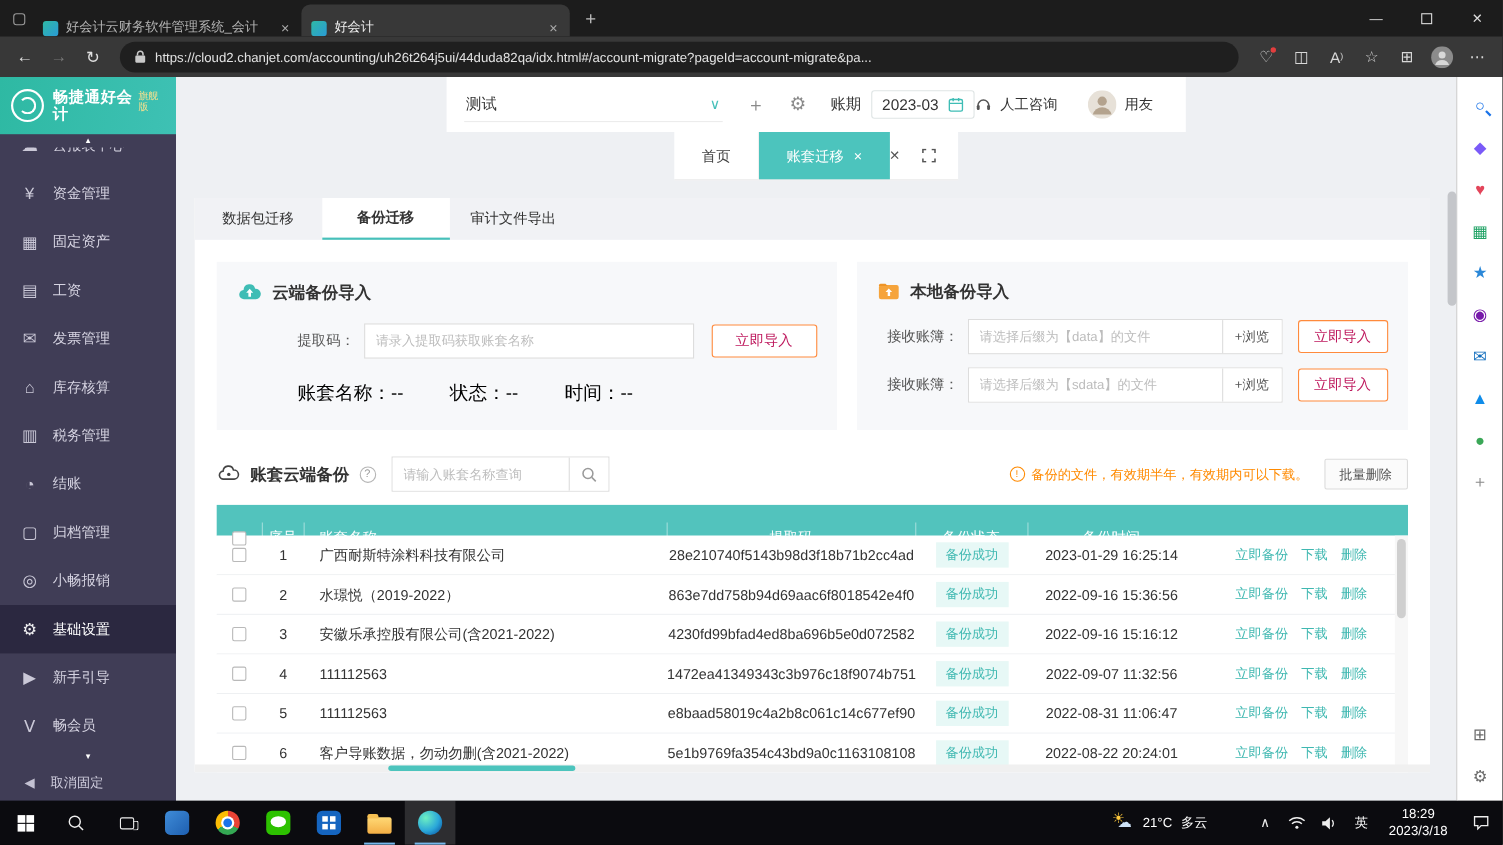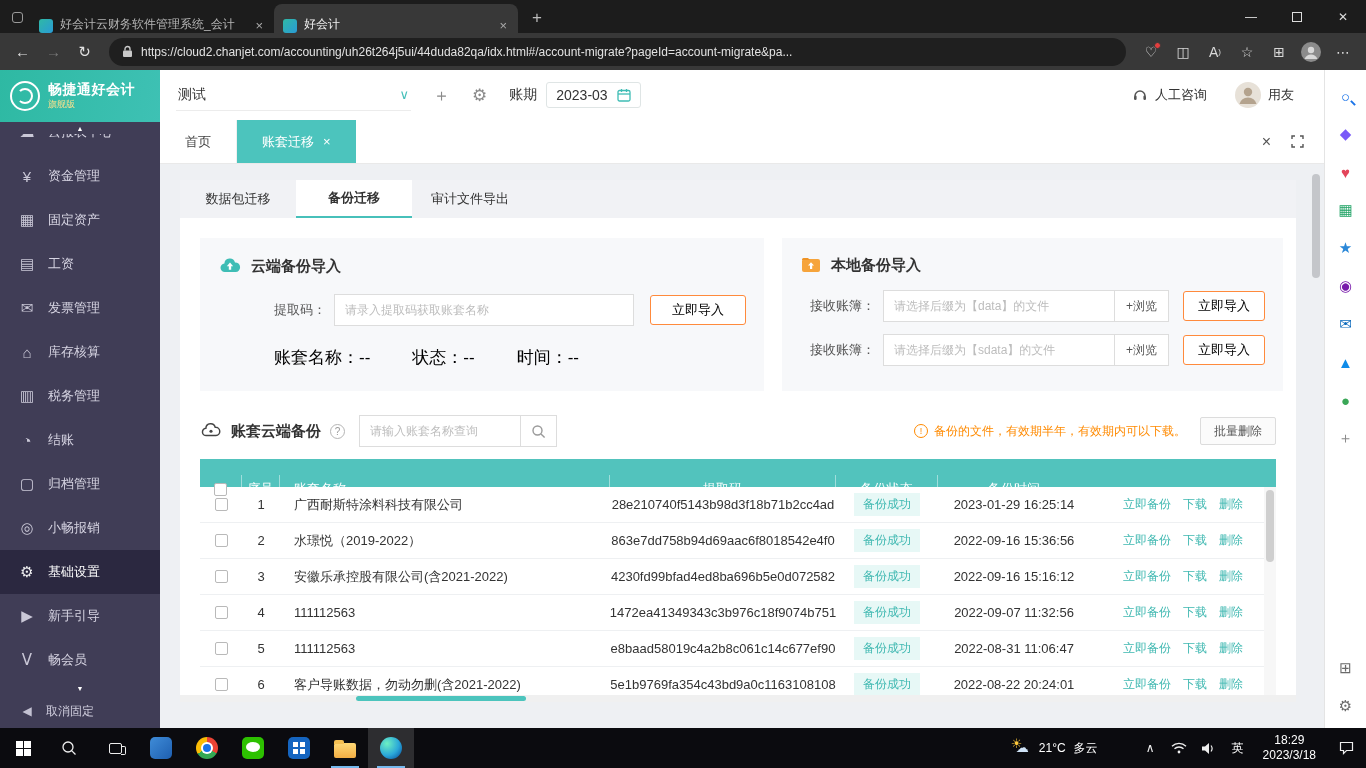--- a/index.html
+++ b/index.html
@@ -31,34 +31,34 @@
   .sup{font-size:8px;vertical-align:super;}
 
   
   .app{flex:1;display:flex;min-height:0;}
 
   
   .sidebar{width:160px;background:#403d56;display:flex;flex-direction:column;color:#d6d4e2;flex:none;}
   .logo{height:52px;background:linear-gradient(100deg,#2eb9a3,#3ec1b4);display:flex;align-items:center;padding:0 10px;gap:8px;color:#fff;}
   .logo-mark{width:30px;height:30px;border-radius:50%;border:2px solid #fff;position:relative;flex:none;}
   .logo-mark::after{content:"";position:absolute;inset:5px;border-radius:50%;border:2px solid #fff;border-left-color:transparent;}
-  .logo-col{display:flex;flex-direction:column;line-height:1.1;}
+  .logo-col{display:flex;flex-direction:row;line-height:1.1;}
   .logo-title{font-size:14px;font-weight:bold;letter-spacing:.5px;}
   .logo-badge{font-size:9px;color:#f7e08e;margin-top:2px;}
   .scroll-arrow{height:12px;display:flex;align-items:center;justify-content:center;color:#fff;font-size:7px;flex:none;}
   .menu{flex:1;overflow:hidden;}
   .side-item{height:44px;display:flex;align-items:center;gap:11px;padding:0 17px;font-size:13px;color:#d6d4e2;cursor:pointer;}
   .side-item:first-child{margin-top:-24px;}
   .side-item.active{background:#2b2840;color:#fff;}
   .side-icon{width:20px;text-align:center;font-size:15px;opacity:.92;}
   .unpin{height:34px;display:flex;align-items:center;gap:9px;padding:0 17px;font-size:12px;color:#cfcddd;flex:none;}
   .unpin .side-icon{font-size:12px;}
 
   
-  .main{flex:1;display:flex;flex-direction:column;min-width:0;background:#eef0f3;}
+  .main{flex:1;display:flex;flex-direction:column;min-width:0;background:#eef0f3;align-items:center;}
   .app-header{height:50px;background:#fff;display:flex;align-items:center;padding:0 16px;flex:none;}
   .acct{width:235px;display:flex;align-items:center;justify-content:space-between;border-bottom:1px solid #ececec;height:32px;font-size:14px;color:#333;padding:0 2px;}
   .acct .chev{color:#47c0ba;font-size:13px;}
   .hd-ic{margin-left:22px;color:#8a8a8a;font-size:17px;display:flex;align-items:center;}
   .period{margin-left:22px;display:flex;align-items:center;gap:9px;font-size:14px;color:#333;}
   .period-box{display:flex;align-items:center;gap:9px;padding:4px 9px;border:1px solid #dfe5e5;border-radius:3px;}
   .hd-right{margin-left:auto;display:flex;align-items:center;gap:28px;padding-right:14px;}
   .support,.user{display:flex;align-items:center;gap:7px;font-size:13px;color:#333;}
 
   
@@ -76,21 +76,21 @@
   .mtab.active{background:#fff;font-weight:bold;border-bottom:2px solid #47c0ba;}
 
   .panels{display:flex;gap:18px;margin-top:20px;}
   .panel{flex:1;background:#f7f8fa;padding:16px 18px 22px;}
   .panel-h{display:flex;align-items:center;gap:9px;font-size:15px;font-weight:bold;color:#333;}
   .cloud-body{margin-top:16px;padding-left:56px;}
   .frow{display:flex;align-items:center;}
   .flabel{font-size:13px;color:#555;margin-right:8px;white-space:nowrap;}
   .tinput{height:32px;border:1px solid #ddd;background:#fff;padding:0 10px;font-size:12px;color:#333;width:300px;outline:none;}
   input::placeholder{color:#bdbdbd;}
-  .btn-orange{height:30px;padding:0 21px;border:1px solid #ff8a3c;color:#000000;background:#fff;border-radius:3px;font-size:13px;margin-left:16px;white-space:nowrap;cursor:pointer;}
+  .btn-orange{height:30px;padding:0 21px;border:1px solid #ff8a3c;color:#be185d;background:#fff;border-radius:3px;font-size:13px;margin-left:16px;white-space:nowrap;cursor:pointer;}
   .meta{margin-top:20px;display:flex;font-size:17px;color:#000000;}
   .meta .mgroup{margin-right:42px;}
   .local-body{margin-top:14px;padding-left:10px;}
   .lrow + .lrow{margin-top:12px;}
   .igroup{display:flex;height:32px;border:1px solid #ddd;background:#fff;width:286px;}
   .igroup input{flex:1;border:none;padding:0 10px;font-size:12px;min-width:0;outline:none;}
   .browse{width:54px;border-left:1px solid #ddd;display:flex;align-items:center;justify-content:center;font-size:12px;color:#555;background:#fff;cursor:pointer;}
   .btn-orange.sm{padding:0 14px;margin-left:14px;height:30px;}
 
   .backup-head{display:flex;align-items:center;margin-top:24px;}

